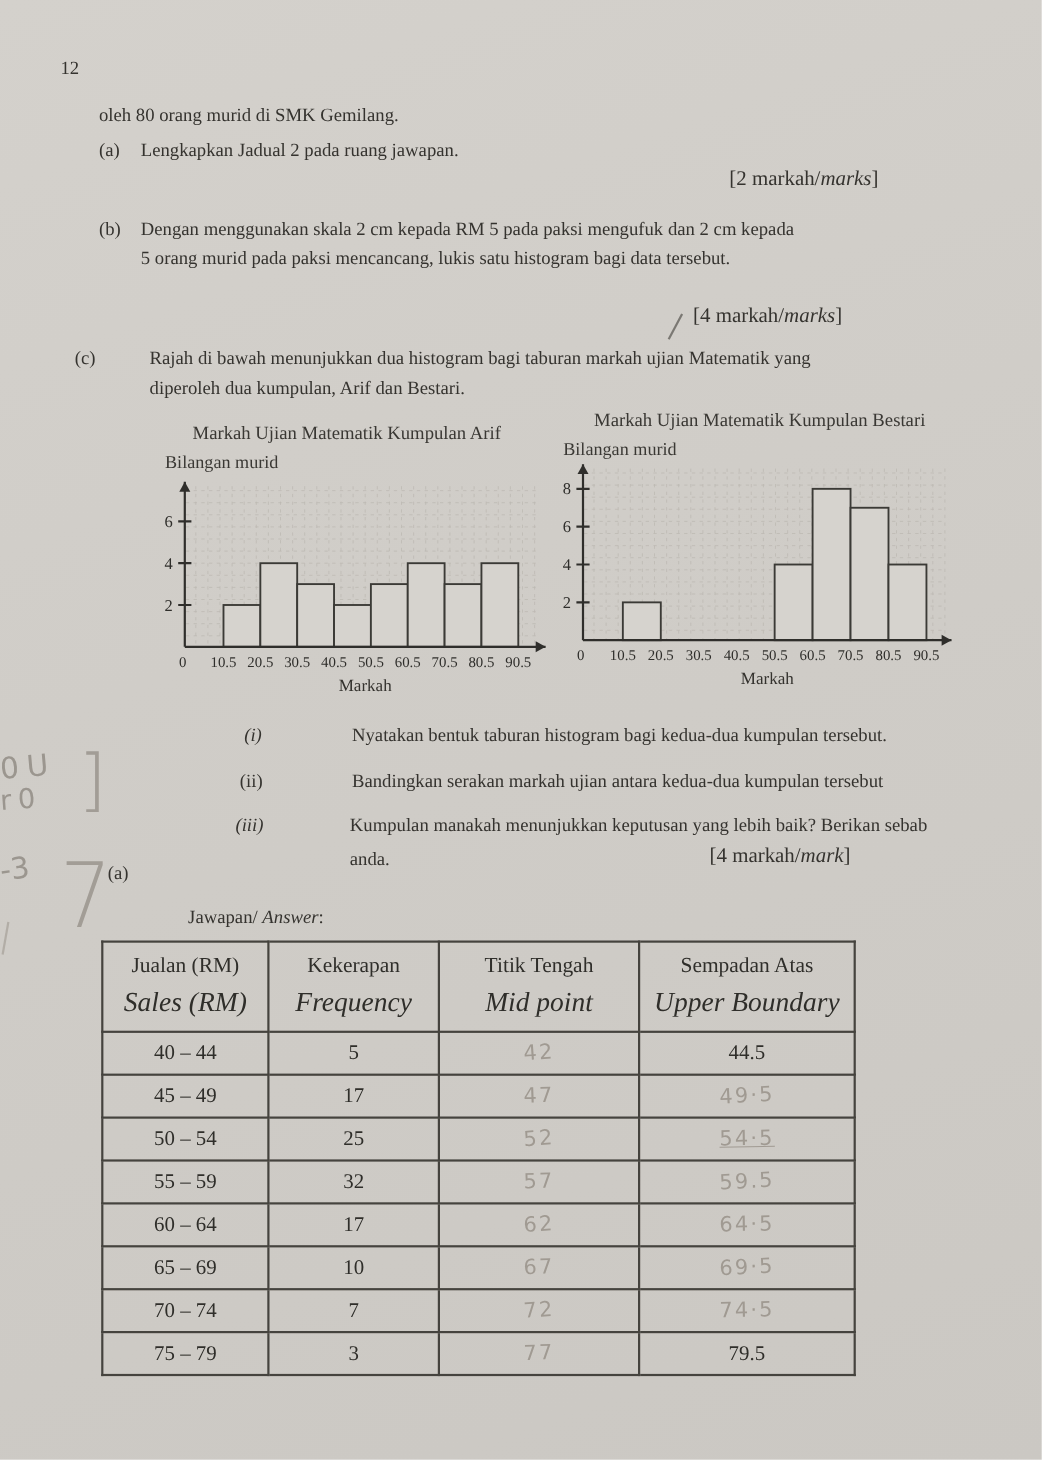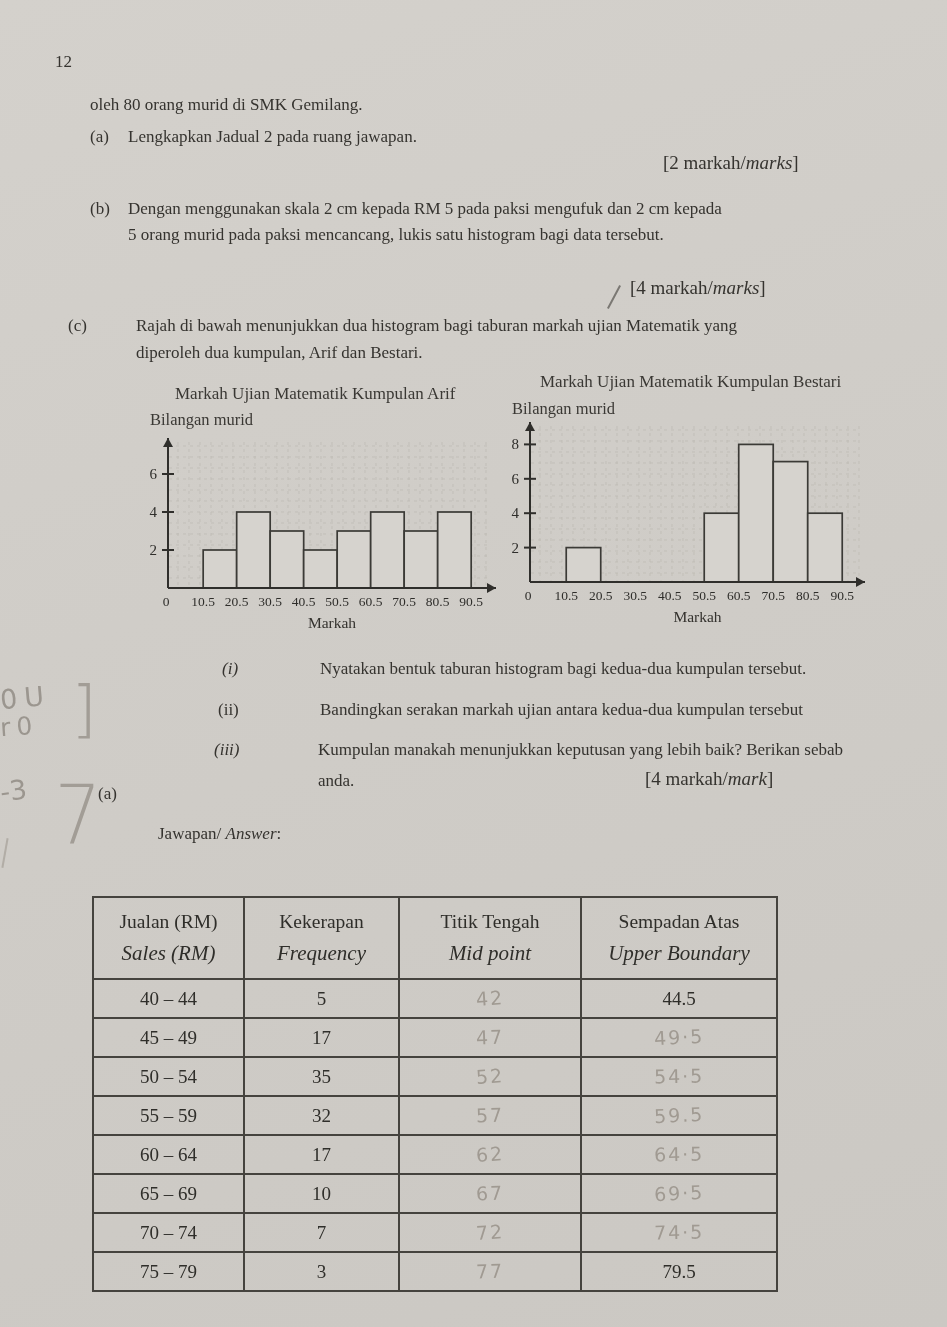--- a/index.html
+++ b/index.html
@@ -24,21 +24,21 @@
     border-collapse:collapse;table-layout:fixed;width:684px;
     font-size:19px;color:#2f2e2a;
   }
   table.ans th,table.ans td{
     border:2px solid #45433e;text-align:center;vertical-align:middle;
     overflow:hidden;background:transparent;
   }
   table.ans th{height:78px;font-weight:normal;}
   table.ans td{height:35px;}
   .th-ms{font-size:19.5px;}
-  .th-en{font-style:italic;font-size:21px;margin-top:8px;}
+  .th-en{font-style:italic;font-size:25px;margin-top:8px;}
   .stray-slash{position:absolute;width:2px;height:26px;background:#5d5b56;transform:rotate(28deg);opacity:.75;}
   .stray-tick{position:absolute;width:2px;height:30px;background:#aaa59e;transform:rotate(10deg);opacity:.8;}
   .bracket{font-family:"DejaVu Sans",sans-serif;color:#a29d96;font-weight:200;}
 </style>
 </head>
 <body>
 
 <div class="page">
 
   <span class="abs txt" style="left:55px;top:52px;">12</span>
@@ -221,23 +221,23 @@
   <span class="abs marks" style="left:645px;top:768px;text-align:center;"><span>[4 markah/</span><span class="it">mark</span><span>]</span></span>
 
   <span class="abs pencil" style="left:0px;top:682px;font-size:27px;letter-spacing:7px;transform:rotate(-5deg);">0U</span>
   <span class="abs pencil" style="left:0px;top:712px;font-size:25px;letter-spacing:6px;transform:rotate(-4deg);">r0</span>
   <span class="abs bracket" style="left:72px;top:672px;font-size:62px;transform:scaleX(1.1);">]</span>
   <span class="abs pencil" style="left:0px;top:775px;font-size:27px;transform:rotate(-8deg);">-3</span>
   <span class="abs bracket" style="left:52px;top:768px;font-size:82px;transform:scaleX(.9);">7</span>
   <div class="stray-tick" style="left:4px;top:838px;"></div>
 
   <span class="abs txt" style="left:98px;top:784px;">(a)</span>
-  <span class="abs txt" style="left:158px;top:824px;"><span>Jawapan/ </span><span class="it">Answer</span><span>:</span></span>
-
-  <div class="abs" style="left:92px;top:896px;border-radius:13px;">
+  <span class="abs txt" style="left:171px;top:824px;"><span>Jawapan/ </span><span class="it">Answer</span><span>:</span></span>
+
+  <div class="abs" style="left:92px;top:855px;border-radius:13px;">
     <table class="ans">
       <colgroup>
           <col style="width:151px">
           <col style="width:155px">
           <col style="width:182px">
           <col style="width:196px">
         </colgroup>
       <thead>
           <tr>
             <th>
@@ -266,23 +266,23 @@
             <td>44.5</td>
           </tr>
           <tr>
             <td>45 – 49</td>
             <td>17</td>
             <td><span class="hw" style="transform: rotate(-2deg);">47</span></td>
             <td><span class="hw" style="transform: rotate(-3deg);">49·5</span></td>
           </tr>
           <tr>
             <td>50 – 54</td>
-            <td>35</td>
+            <td>25</td>
             <td><span class="hw" style="transform: rotate(-4deg);">52</span></td>
-            <td><span class="hw" style="transform: rotate(-1deg);">54·5</span></td>
+            <td><span class="hw" style="transform: rotate(-1deg); text-decoration: underline;">54·5</span></td>
           </tr>
           <tr>
             <td>55 – 59</td>
             <td>32</td>
             <td><span class="hw" style="transform: rotate(-2deg);">57</span></td>
             <td><span class="hw" style="transform: rotate(-3deg);">59.5</span></td>
           </tr>
           <tr>
             <td>60 – 64</td>
             <td>17</td>

